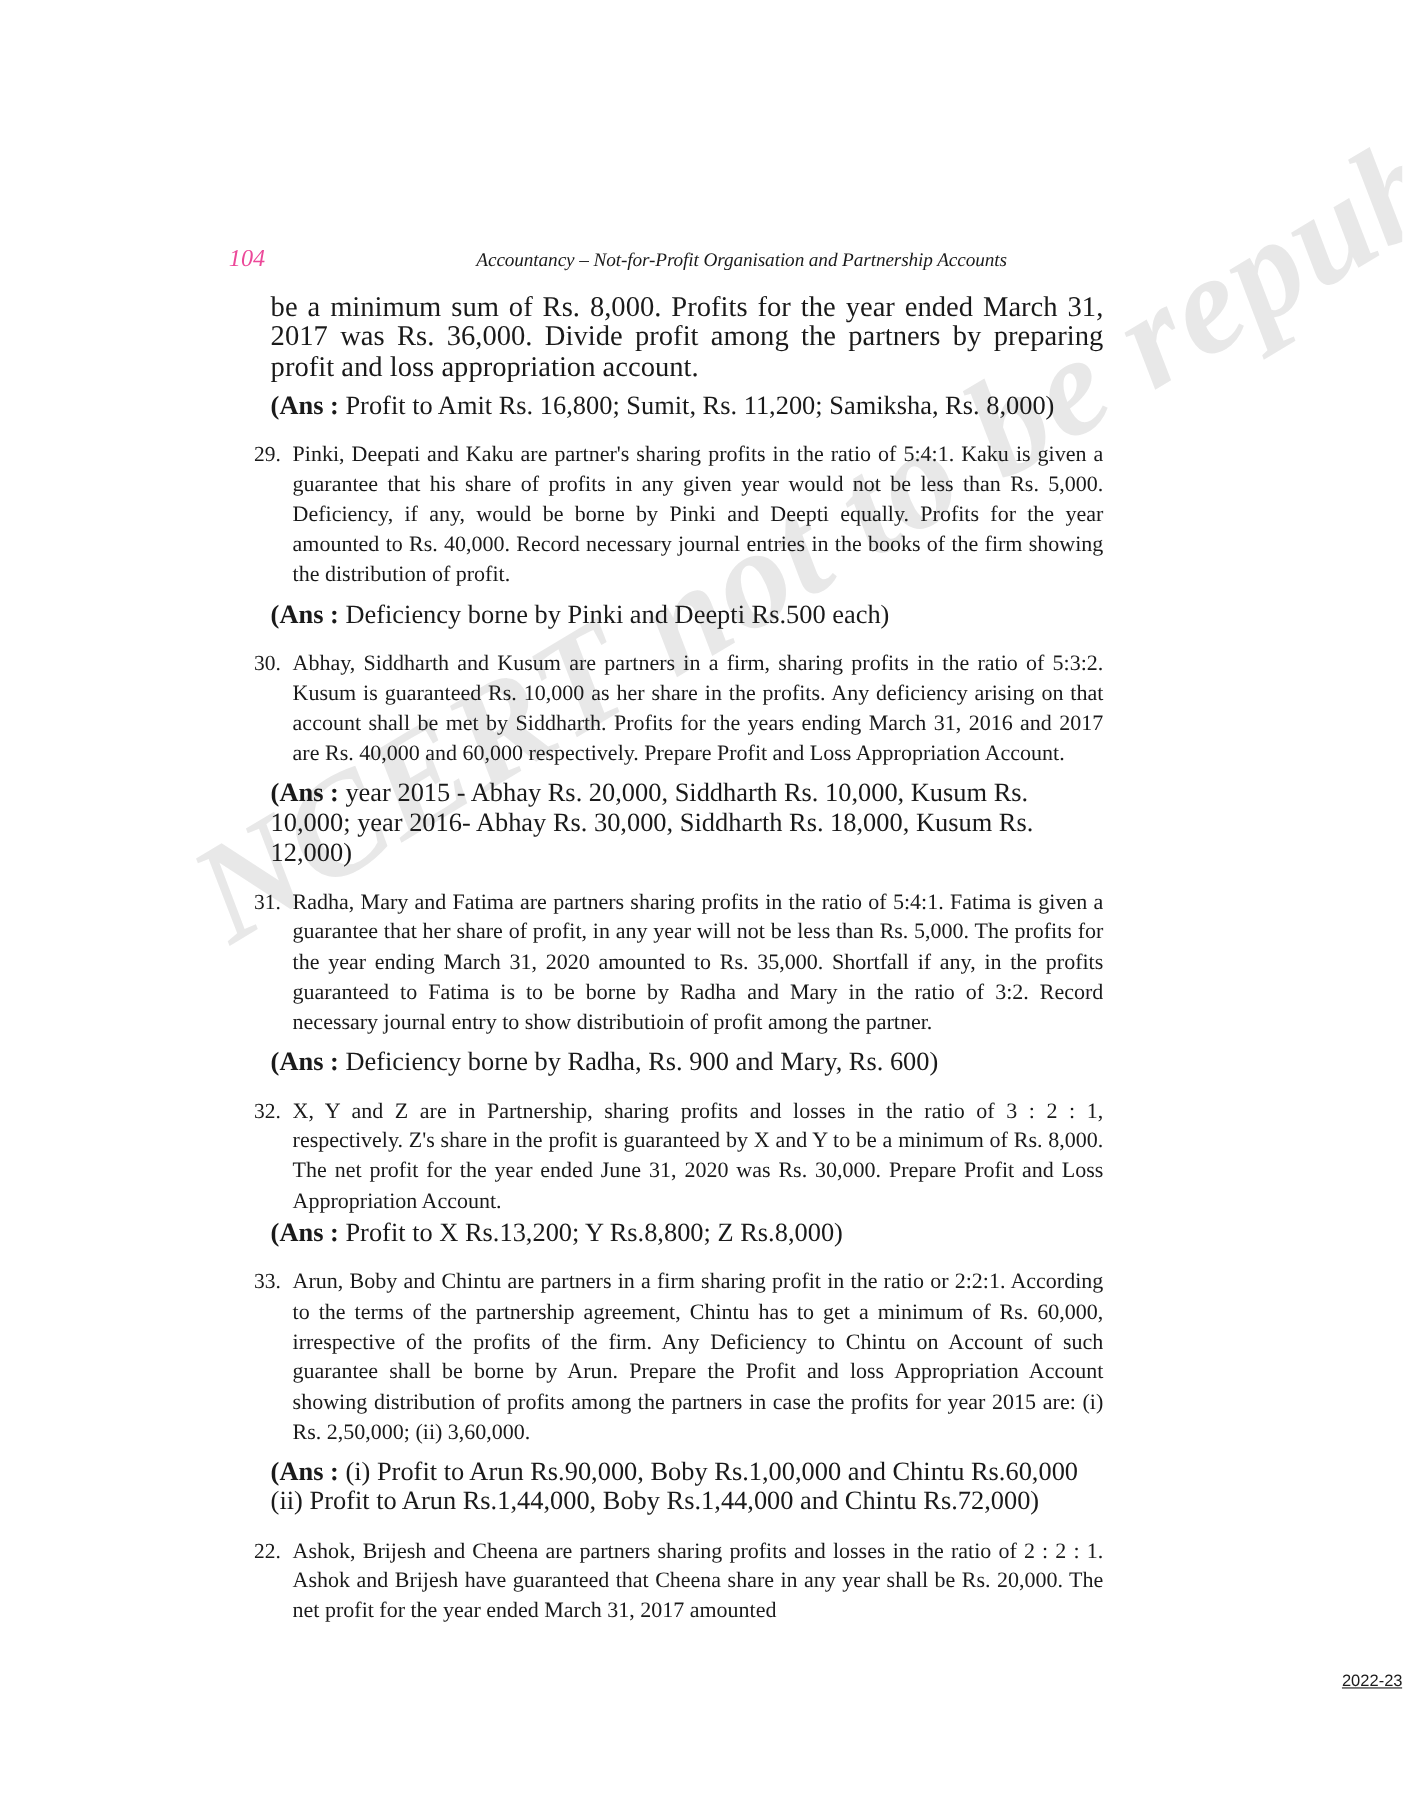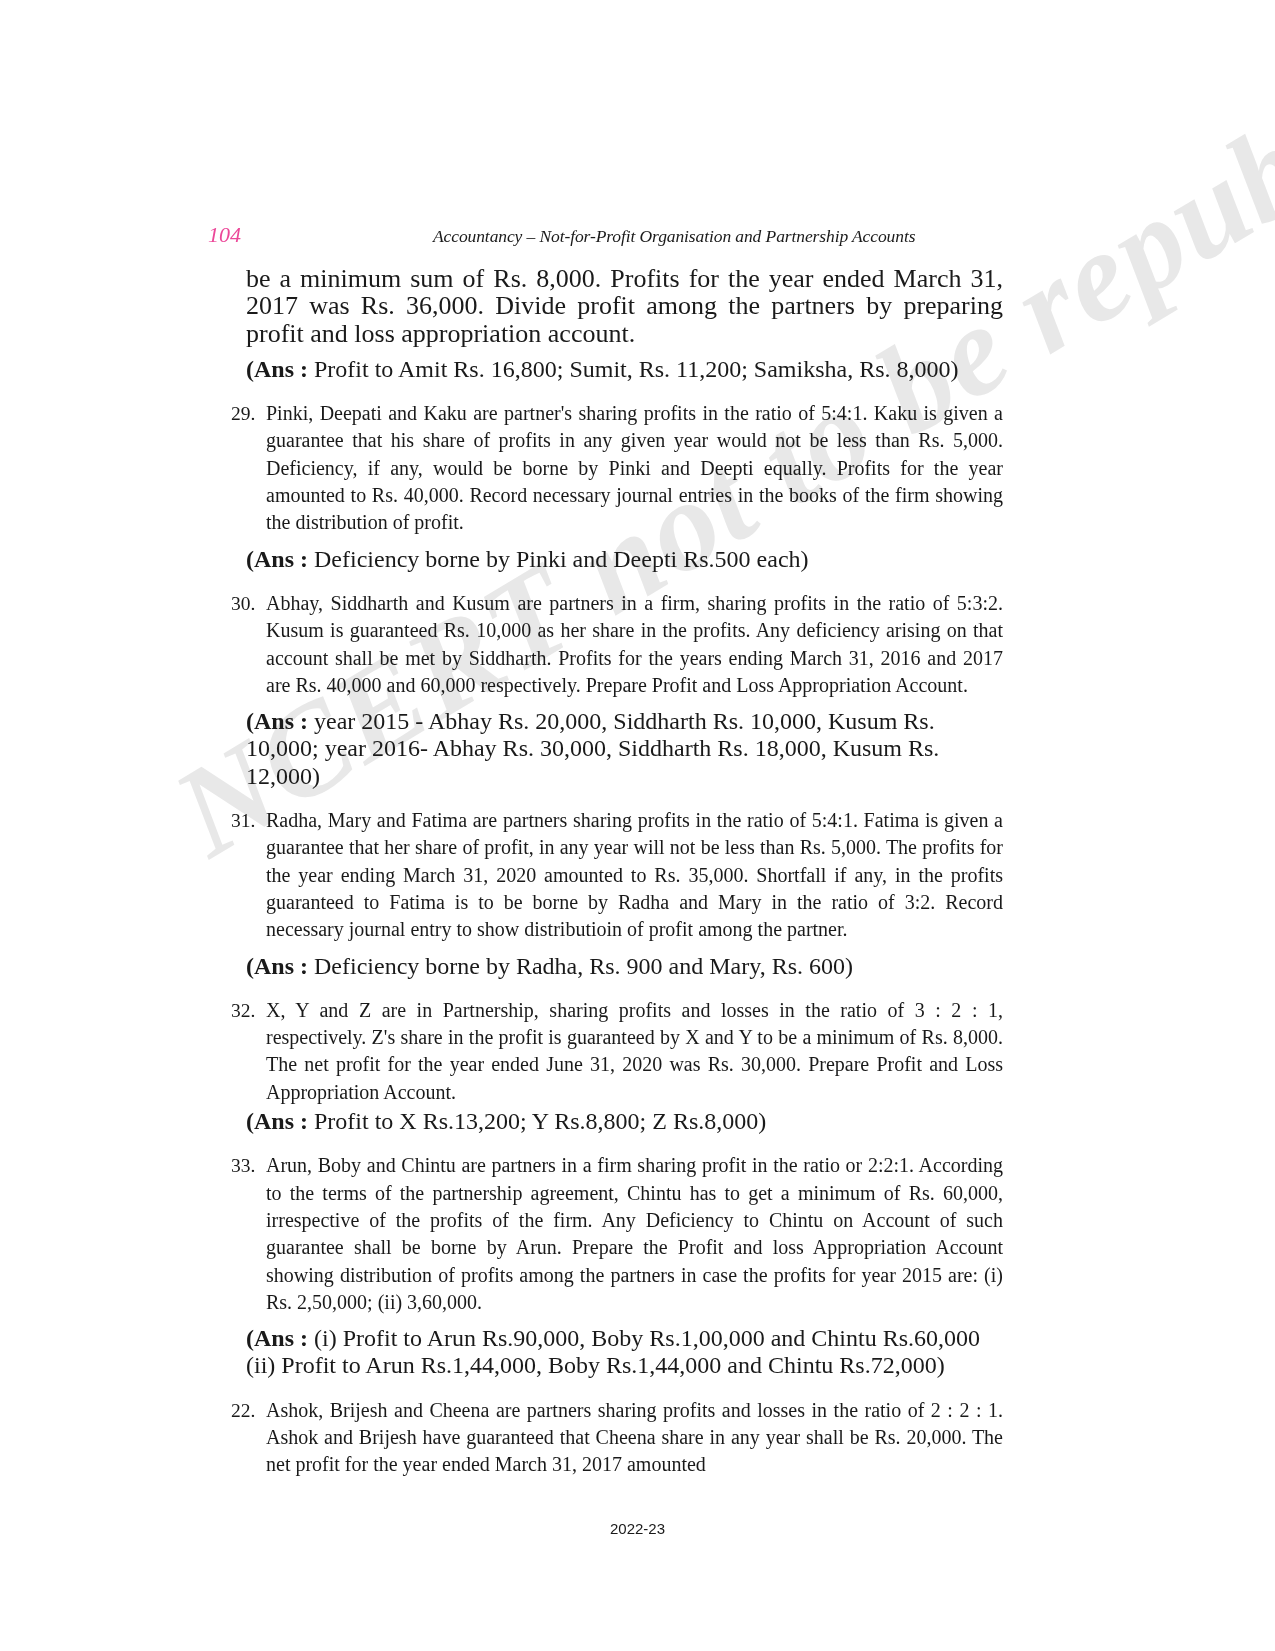--- a/index.html
+++ b/index.html
@@ -120,25 +120,26 @@
   .gap-sm { height: 9px; }
   .gap-md { height: 17px; }
   .gap-xs { height: 2px; }
 
   
   .footer {
     position: absolute;
     left: 0;
     top: 1520px;
     width: 1275px;
-    text-align: center;
+    text-align: right;
     font-size: 15px;
     font-family: "Liberation Sans", sans-serif;
     color: #1a1a1a;
     z-index: 2;
+    text-decoration: underline;
   }
 </style>
 </head>
 <body>
 
 <div class="page">
 
   <div class="watermark">
     <span class="wm-main">NCERT not to be republished</span>
   </div>

